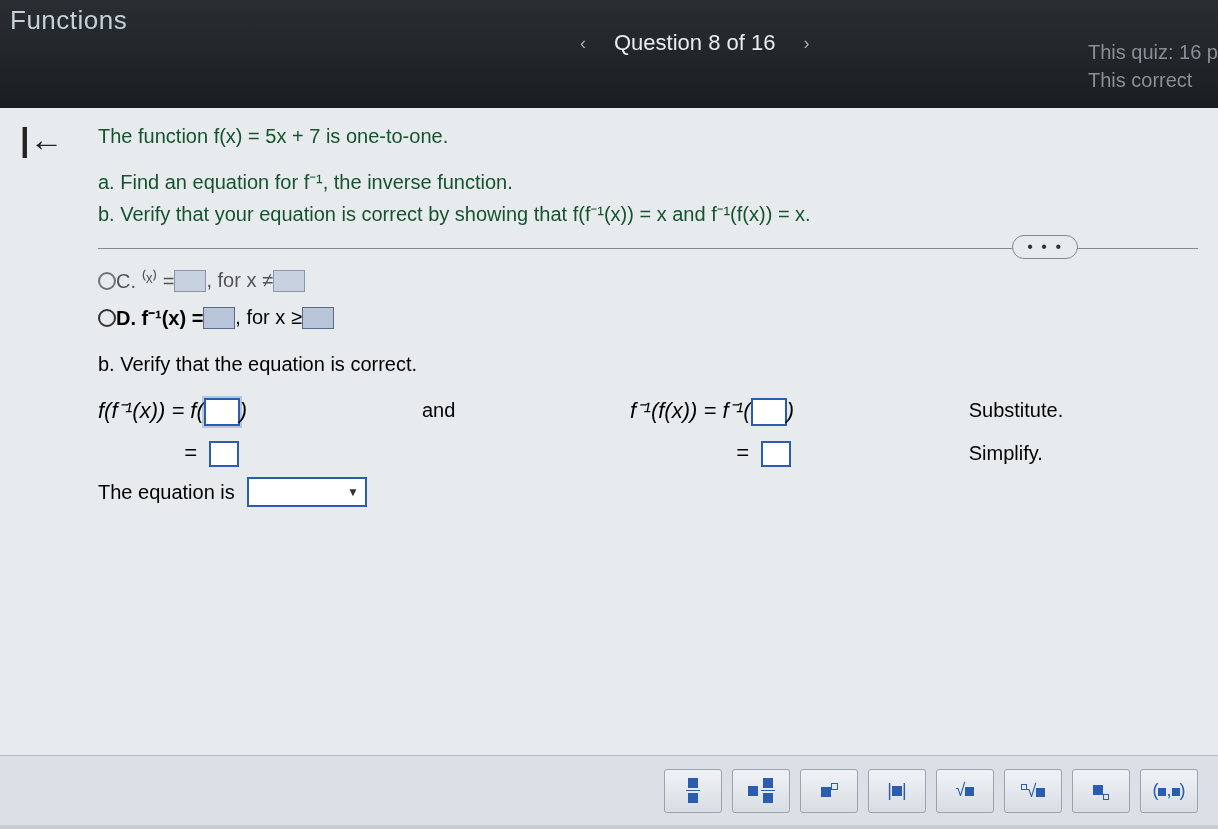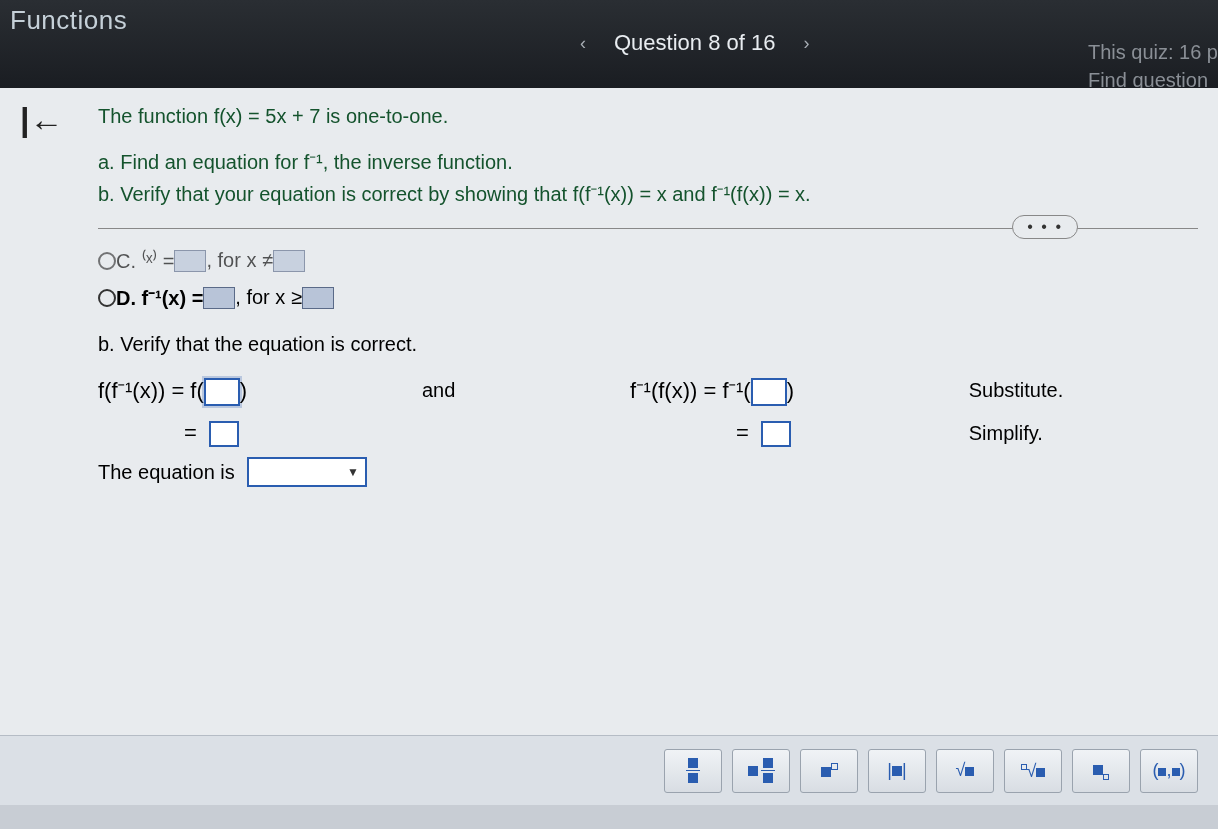--- a/index.html
+++ b/index.html
@@ -7,21 +7,21 @@
     font-family: Arial, Helvetica, sans-serif;
     background: #c8cdd4;
     width: 1218px;
     height: 829px;
     overflow: hidden;
     position: relative;
   }
   .header {
     background: linear-gradient(180deg, #2a2e33 0%, #1a1d22 100%);
     color: #d8dce0;
-    height: 88px;
+    height: 108px;
     position: relative;
     width: 100%;
   }
   .header-title {
     position: absolute;
     left: 10px;
     top: 5px;
     font-size: 26px;
     color: #c5d0d8;
     letter-spacing: 0.5px;
@@ -120,21 +120,21 @@
     margin: 22px 0 18px 0;
   }
   .verify-grid {
     display: grid;
     grid-template-columns: auto auto auto auto;
     column-gap: 40px;
     row-gap: 14px;
     align-items: center;
     font-size: 22px;
   }
-  .eq-cell { white-space: nowrap; }
+  .eq-cell { white-space: nowrap; font-style: italic; }
   .and-cell { font-size: 20px; }
   .label-cell { font-size: 20px; }
   .input-box {
     display: inline-block;
     width: 36px;
     height: 28px;
     border: 2px solid #2a5db0;
     background: #fff;
     vertical-align: middle;
   }
@@ -208,21 +208,21 @@
 
 <div class="header">
   <div class="header-title">Functions</div>
   <div class="question-nav">
     <span class="nav-arrow">‹</span>
     <span>Question 8 of 16</span>
     <span class="nav-arrow">›</span>
   </div>
   <div class="quiz-info">
     <div>This quiz: 16 p</div>
-    <div>Find question</div>
+    <div>This correct</div>
   </div>
 </div>
 
 <div class="content-wrap">
 
   <div class="back-col">|←</div>
 
   <div class="q-body">
     <p class="intro">The function f(x) = 5x + 7 is one-to-one.</p>
     <p class="intro" style="margin-top:14px">a. Find an equation for f⁻¹, the inverse function.</p>

